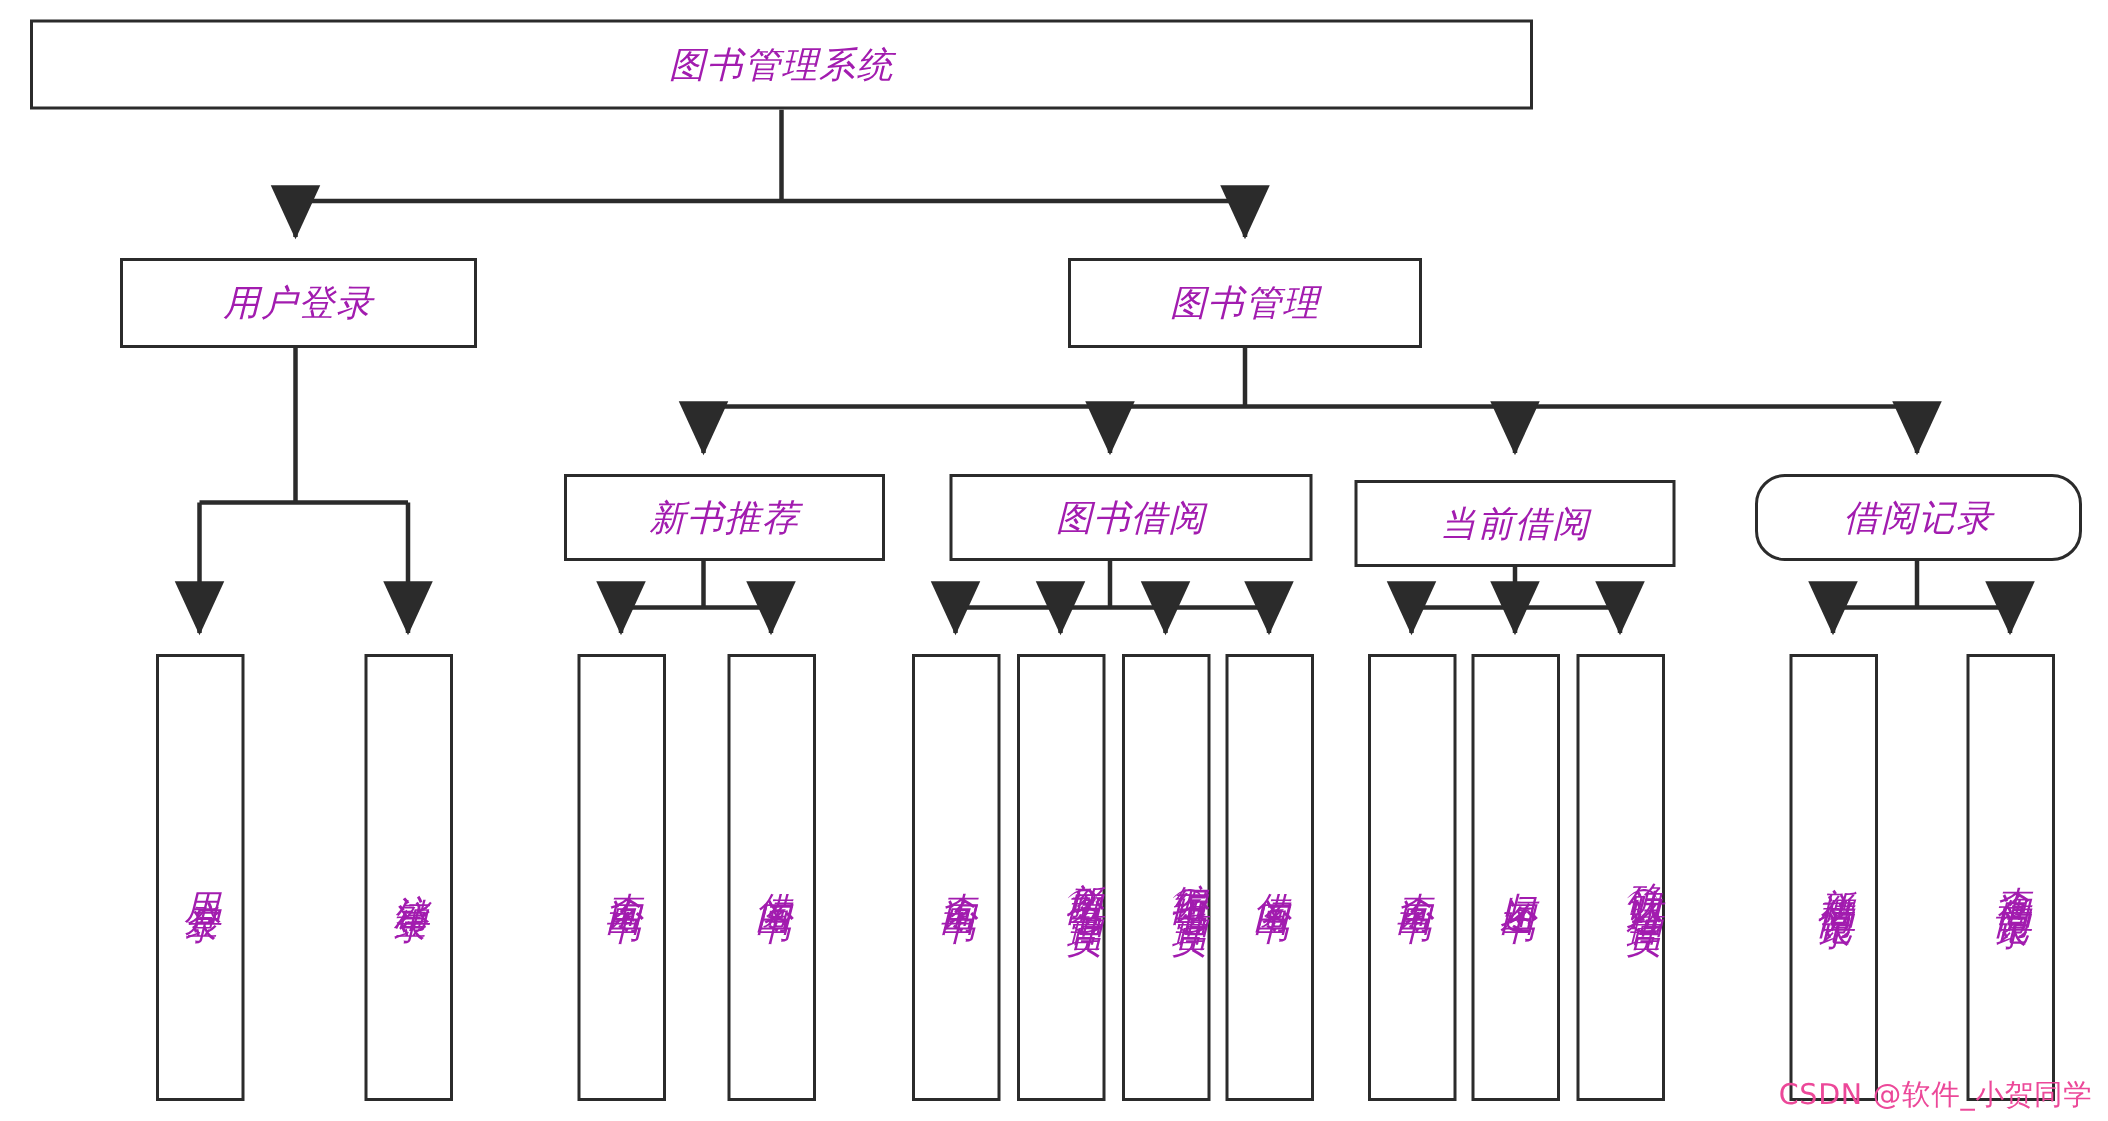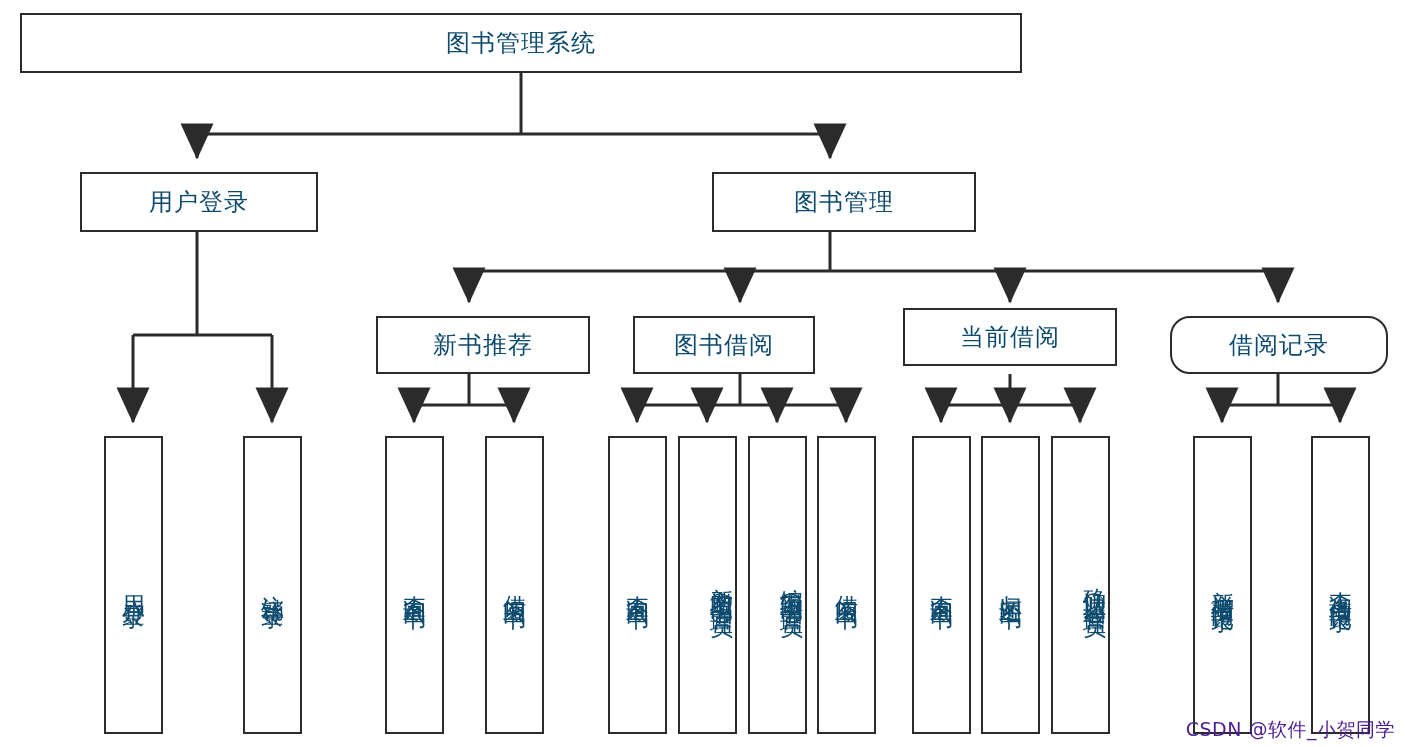--- a/index.html
+++ b/index.html
@@ -28,23 +28,24 @@
     pointer-events: none;
   }
   .node {
     position: absolute;
     box-sizing: border-box;
     border: 2.5px solid #2b2b2b;
     background: #ffffff;
     display: flex;
     align-items: center;
     justify-content: center;
-    color: #0c4a6e;
+    color: #a21caf;
     line-height: 1.18;
     z-index: 2;
+    font-style: italic;
   }
   .node.h {
     font-size: 24px;
     letter-spacing: 1px;
   }
   .node.leaf {
     font-size: 23px;
     writing-mode: vertical-rl;
     text-orientation: upright;
     letter-spacing: 4px;
@@ -59,21 +60,21 @@
   }
   .node .label {
     display: block;
     white-space: pre-line;
   }
   #watermark {
     position: absolute;
     right: 10px;
     bottom: 4px;
     font-size: 19px;
-    color: #4c1d95;
+    color: #ec4899;
     letter-spacing: 0.5px;
     z-index: 5;
     white-space: nowrap;
   }
 </style>
 </head>
 <body>
 
 <div id="canvas">
 
@@ -131,31 +132,31 @@
     </g>
   </svg>
 
   <div class="node h" style="left:20px; top:13px; width:1002px; height:60px;">
     <span class="label">图书管理系统</span>
   </div>
 
   <div class="node h" style="left:80px; top:172px; width:238px; height:60px;">
     <span class="label">用户登录</span>
   </div>
-  <div class="node h" style="left:712px; top:172px; width:264px; height:60px;justify-content:center;">
+  <div class="node h" style="left:712px; top:172px; width:236px; height:60px;justify-content:center;">
     <span class="label">图书管理</span>
   </div>
 
   <div class="node h" style="left:363px; top:316px; width:214px; height:58px;margin-left:13px;">
     <span class="label">新书推荐</span>
   </div>
-  <div class="node h" style="left:633px; top:316px; width:182px; height:58px;">
+  <div class="node h" style="left:633px; top:316px; width:242px; height:58px;">
     <span class="label">图书借阅</span>
   </div>
-  <div class="node h" style="left:903px; top:308px; width:214px; height:58px;">
+  <div class="node h" style="left:903px; top:320px; width:214px; height:58px;">
     <span class="label">当前借阅</span>
   </div>
   <div class="node h" style="left:1170px; top:316px; width:218px; height:58px;border-radius:20px;">
     <span class="label">借阅记录</span>
   </div>
 
   <div class="node leaf" style="left:104px; top:436px; width:59px; height:298px;">
     <span class="label">用户登录</span>
   </div>
   <div class="node leaf" style="left:243px; top:436px; width:59px; height:298px;">

